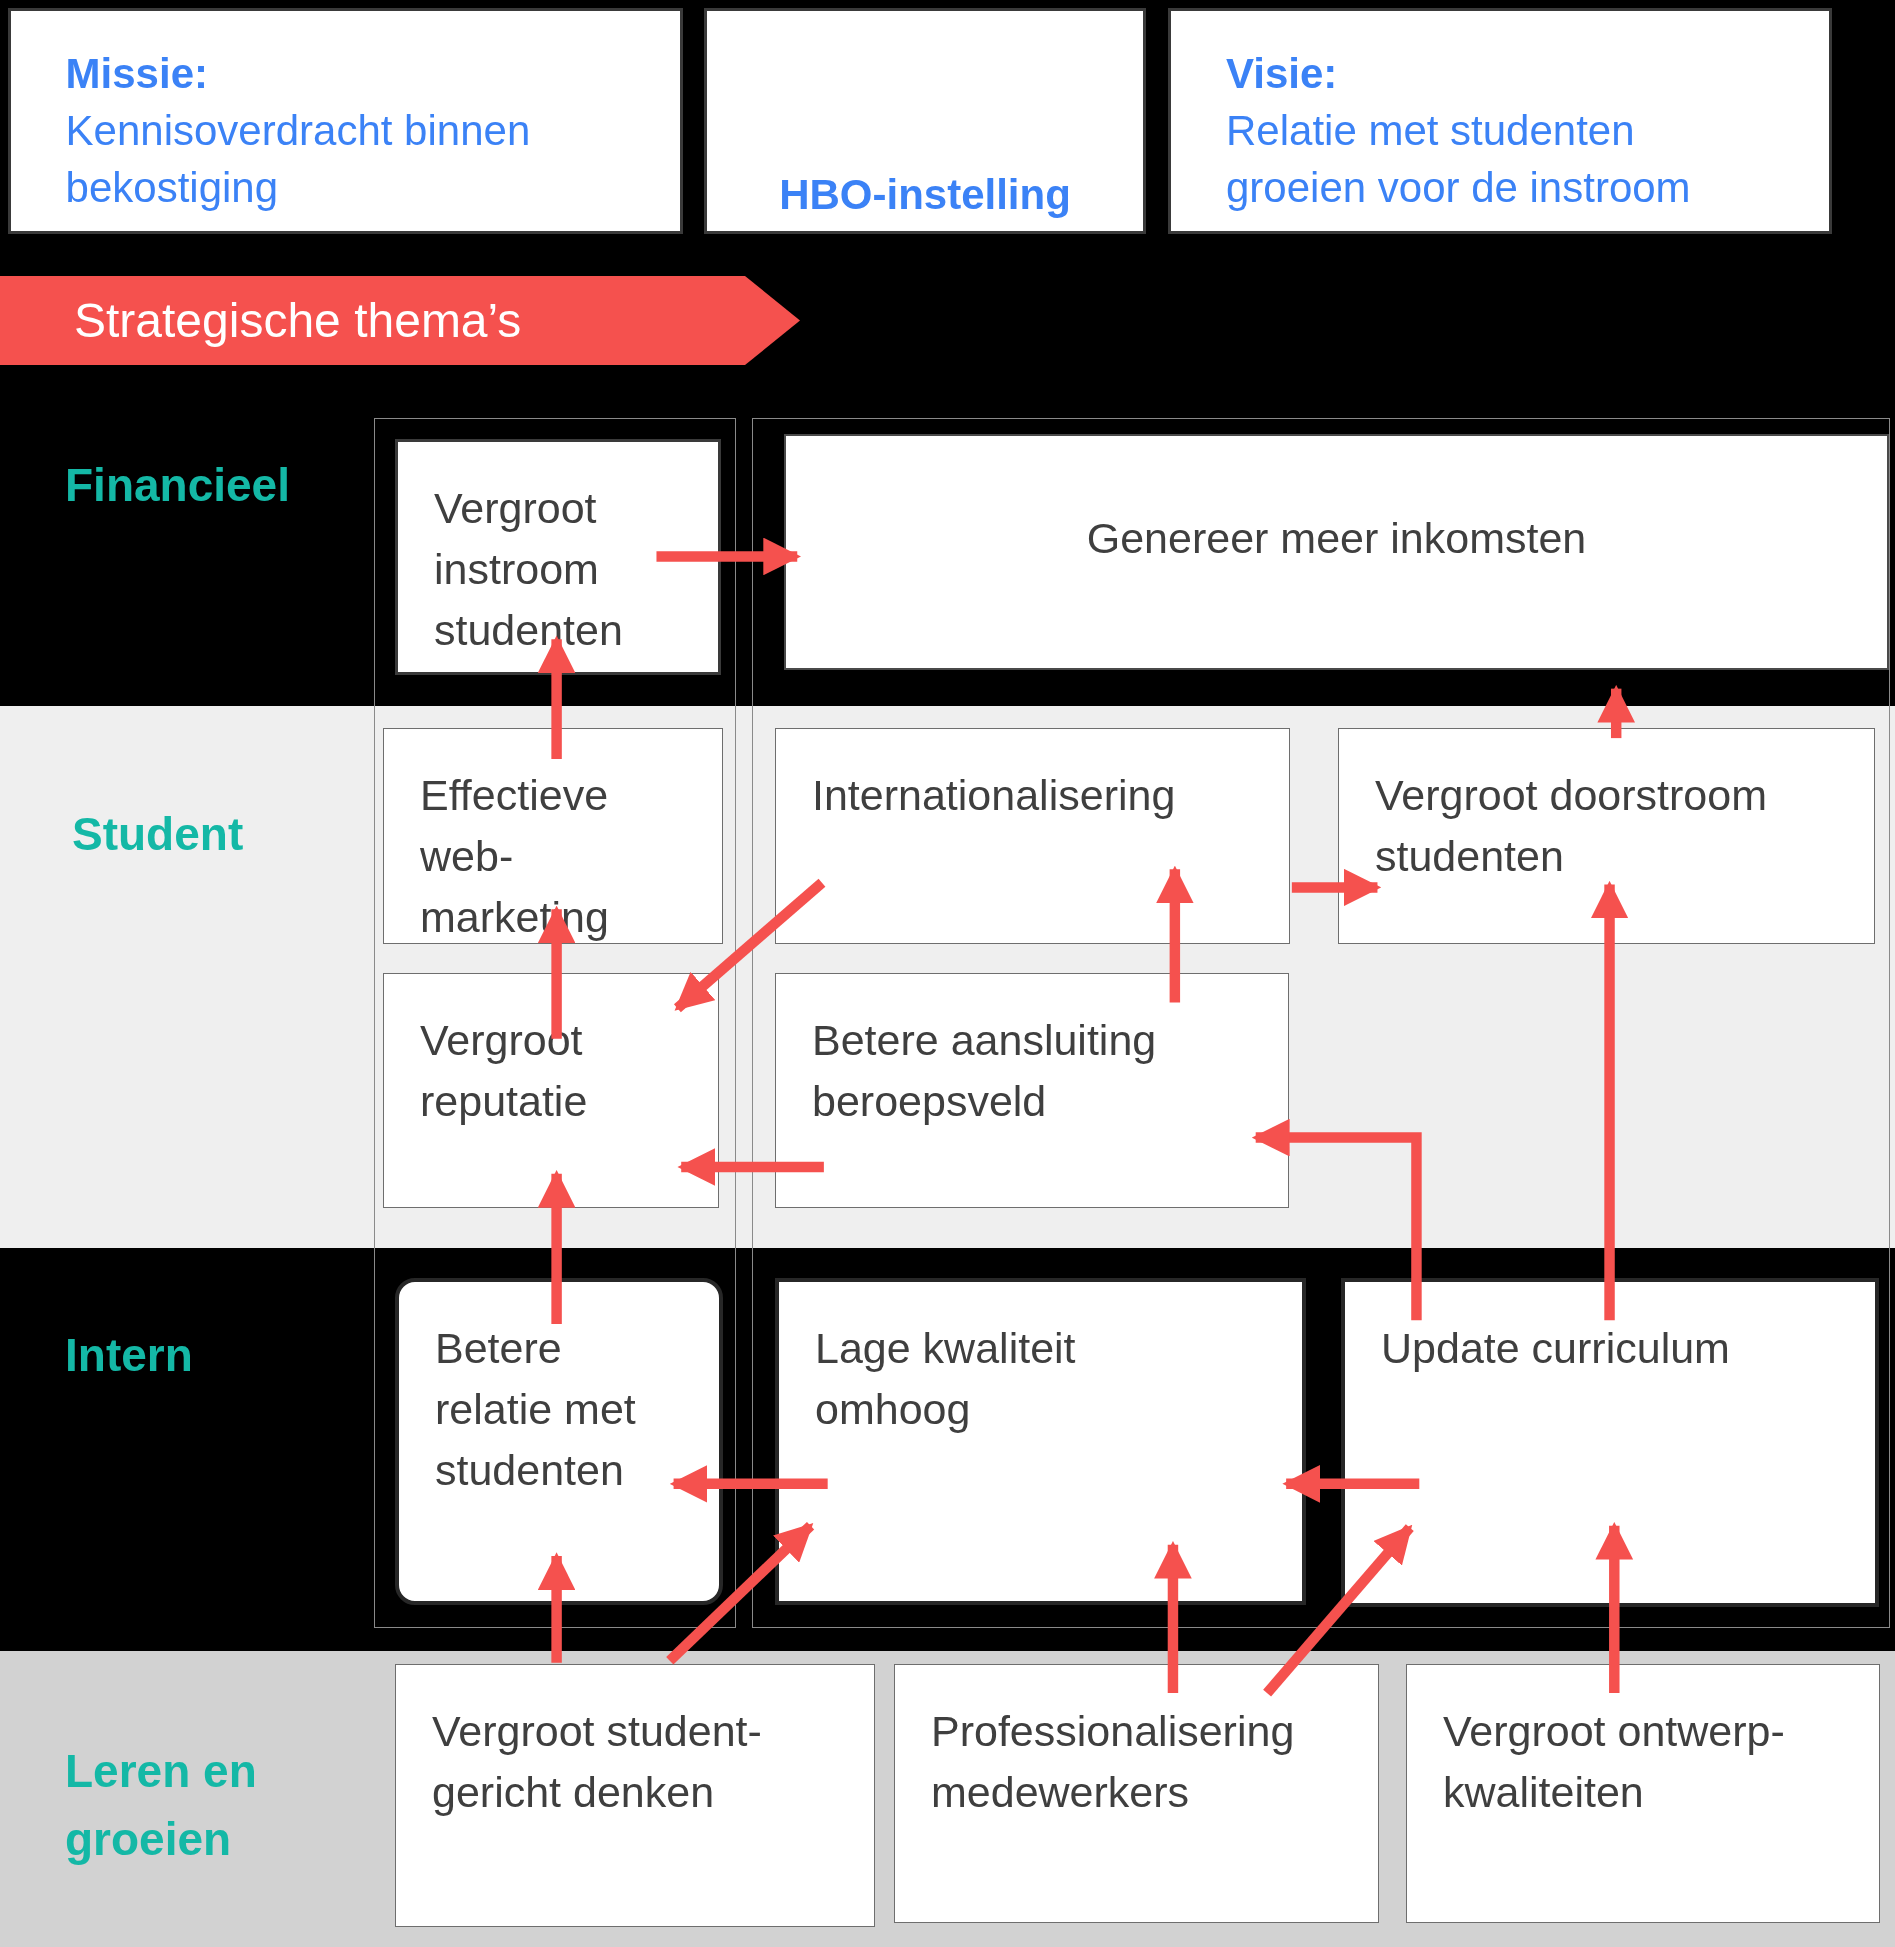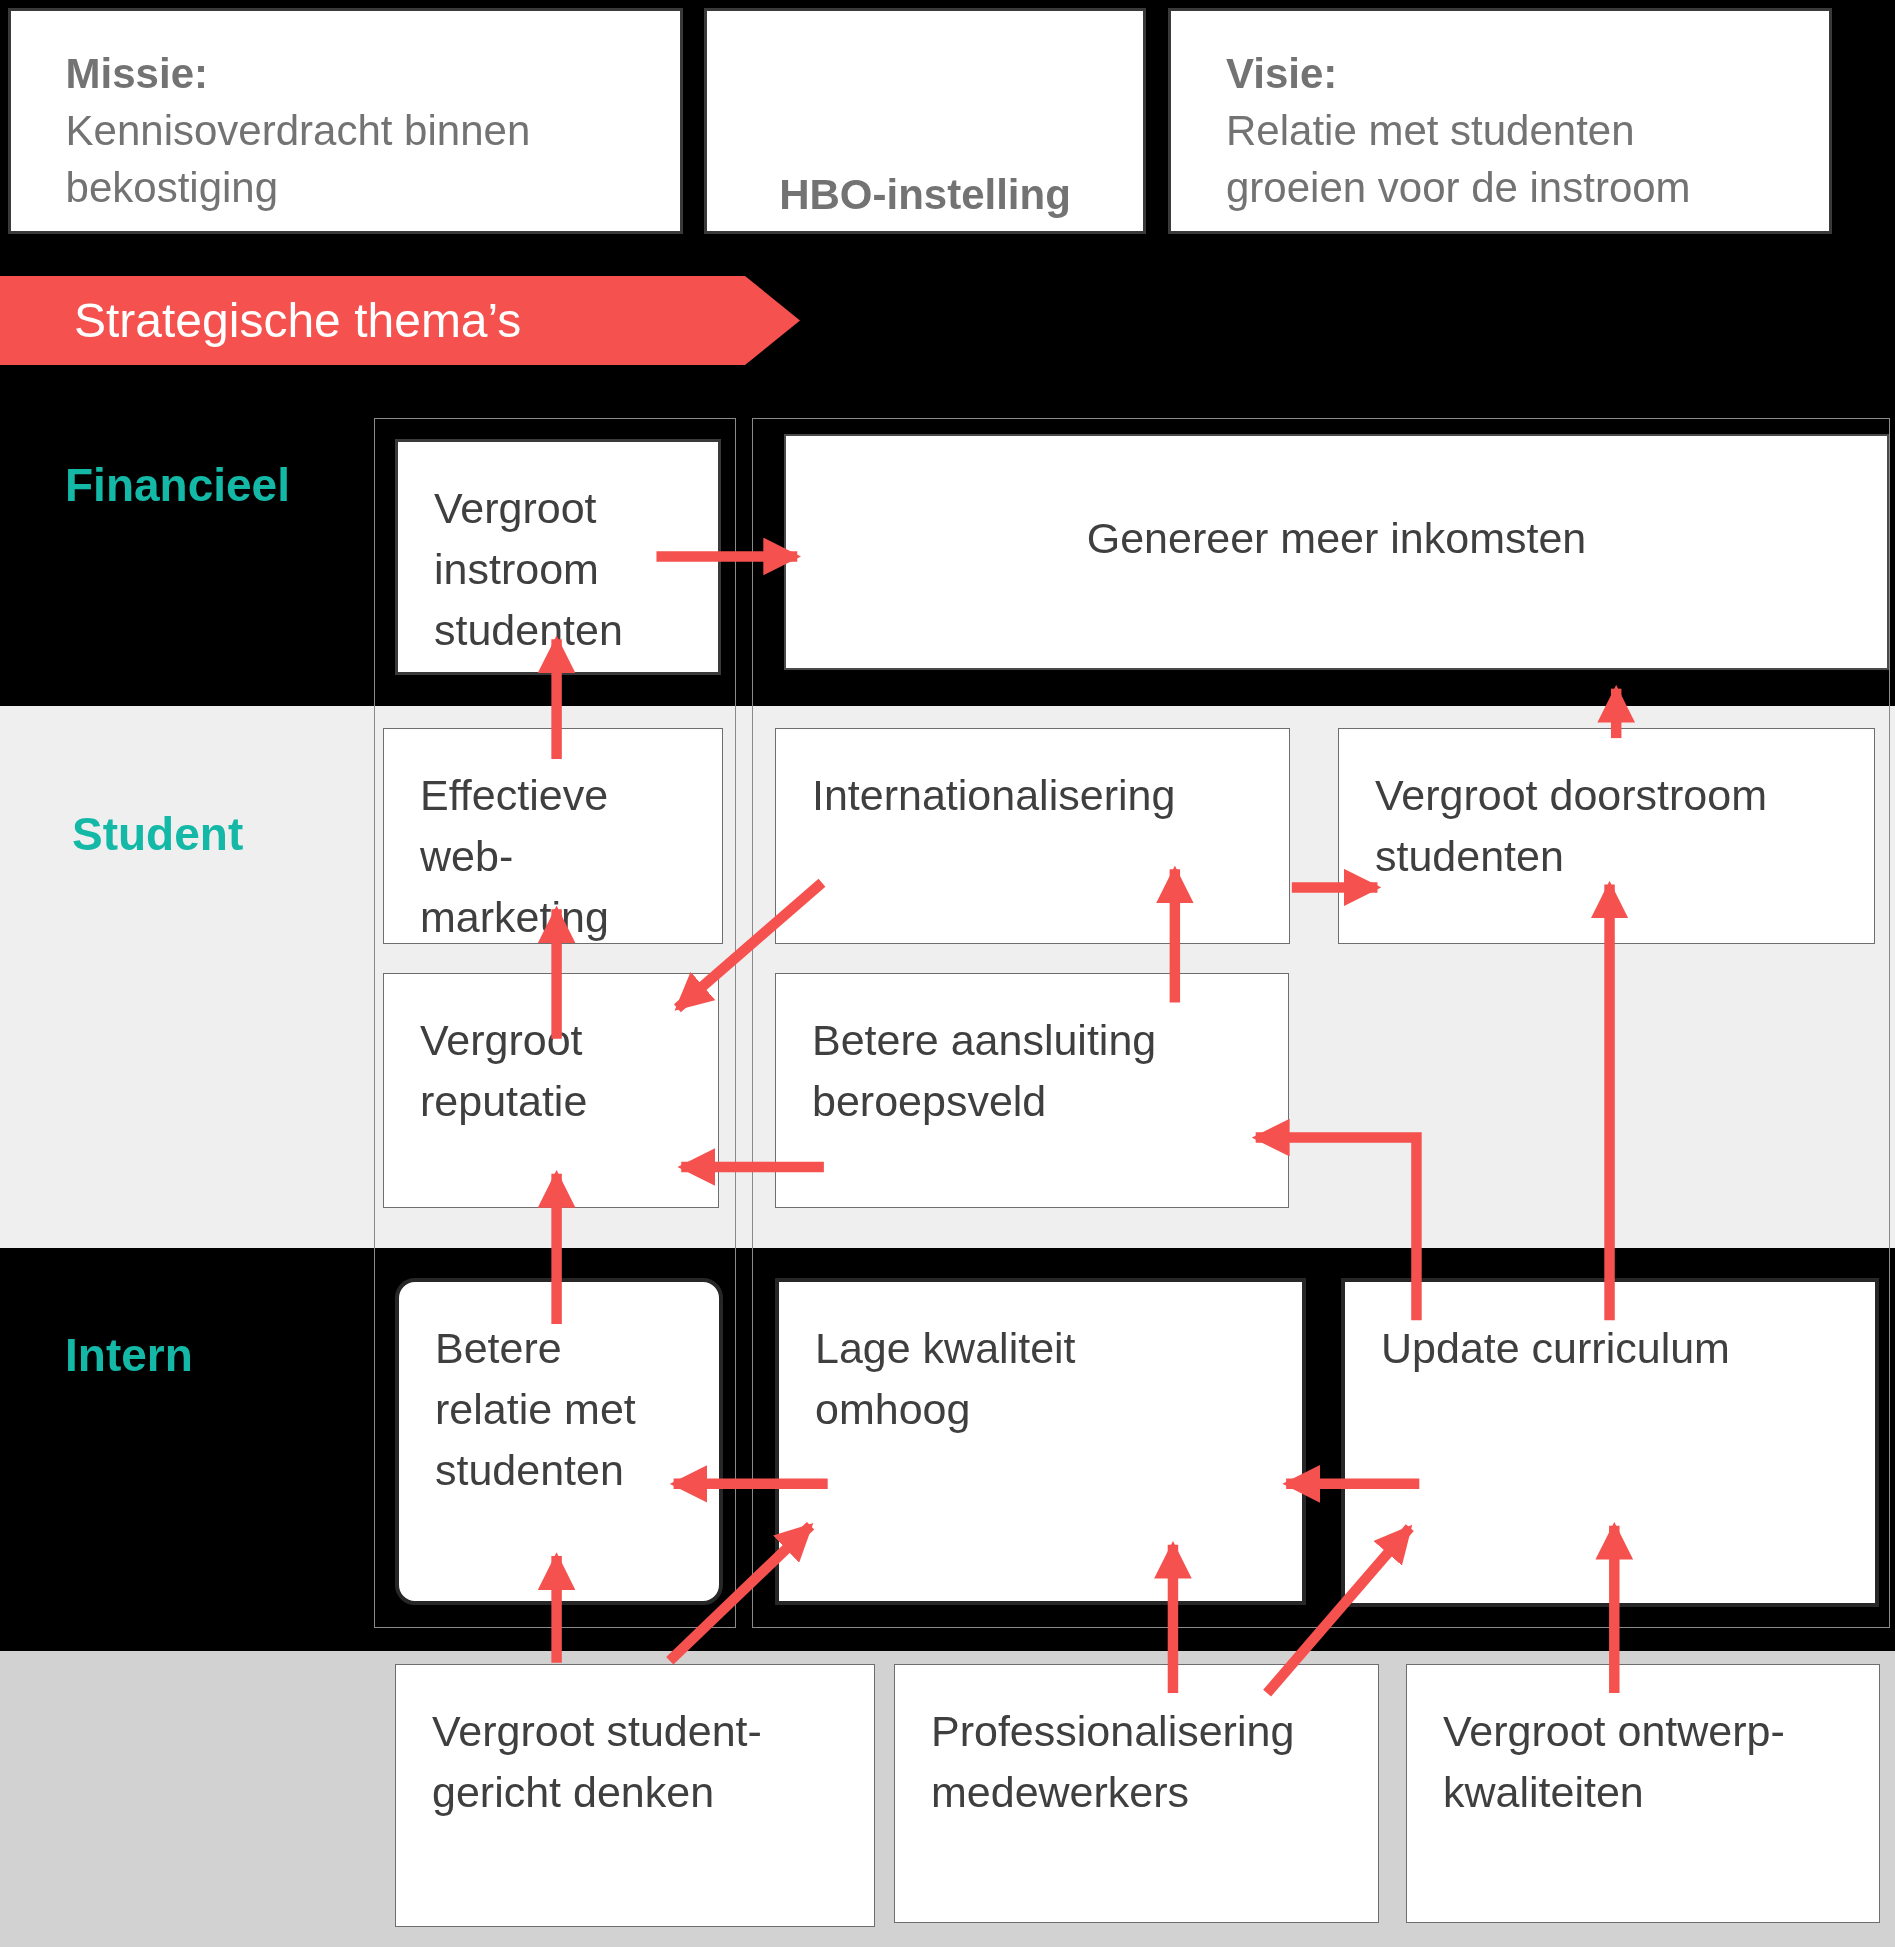--- a/index.html
+++ b/index.html
@@ -10,21 +10,21 @@
   .row{position:absolute;left:0;width:1896px;}
   .row-student{top:706px;height:542px;background:#EFEFEF;}
   .row-leren{top:1651px;height:297px;background:#D2D2D2;}
   .container-frame{position:absolute;border:1.9px solid #8A8A8A;box-sizing:border-box;background:transparent;}
   .plabel{
     position:absolute;font-weight:bold;font-size:46px;line-height:55px;
     color:#14b8a6;white-space:pre-line;
   }
   .hbox{
     position:absolute;background:#fff;border:3.8px solid #3A3A3A;box-sizing:border-box;
-    color:#737373;font-size:42px;line-height:57px;padding:34px 38px 0 55px;
+    color:#3b82f6;font-size:42px;line-height:57px;padding:34px 38px 0 55px;
   }
   .hbox-title{font-weight:bold;}
   .hbox-body{white-space:pre-line;}
   .hbox-center{display:flex;align-items:flex-end;justify-content:center;padding:8px;font-weight:bold;}
   .banner{
     position:absolute;left:0;top:276px;width:800px;height:89px;background:#F5514E;
     clip-path:polygon(0 0,745px 0,800px 50%,745px 100%,0 100%);
     display:flex;align-items:center;box-sizing:border-box;padding-left:74px;
     color:#FFFFFF;font-weight:normal;font-size:48px;
   }
@@ -65,20 +65,22 @@
 groeien voor de instroom</div>
   </div>
 
   <div class="banner">
     <span>Strategische thema’s</span>
   </div>
 
   <div class="plabel" style="left:65px;top:458px;">Financieel</div>
   <div class="plabel" style="left:72px;top:807px;">Student</div>
   <div class="plabel" style="left:65px;top:1328px;">Intern</div>
+  <div class="plabel" style="left:65px;top:1737px;line-height:68px;">Leren en
+groeien</div>
 
   <div class="box bd-dark" style="left:395px;top:439px;width:326px;height:236px;">
     <span>Vergroot
 instroom
 studenten</span>
   </div>
   <div class="box bd-mid box-center" style="left:784px;top:434px;width:1105px;height:236px;">
     <span>Genereer meer inkomsten</span>
   </div>
 

